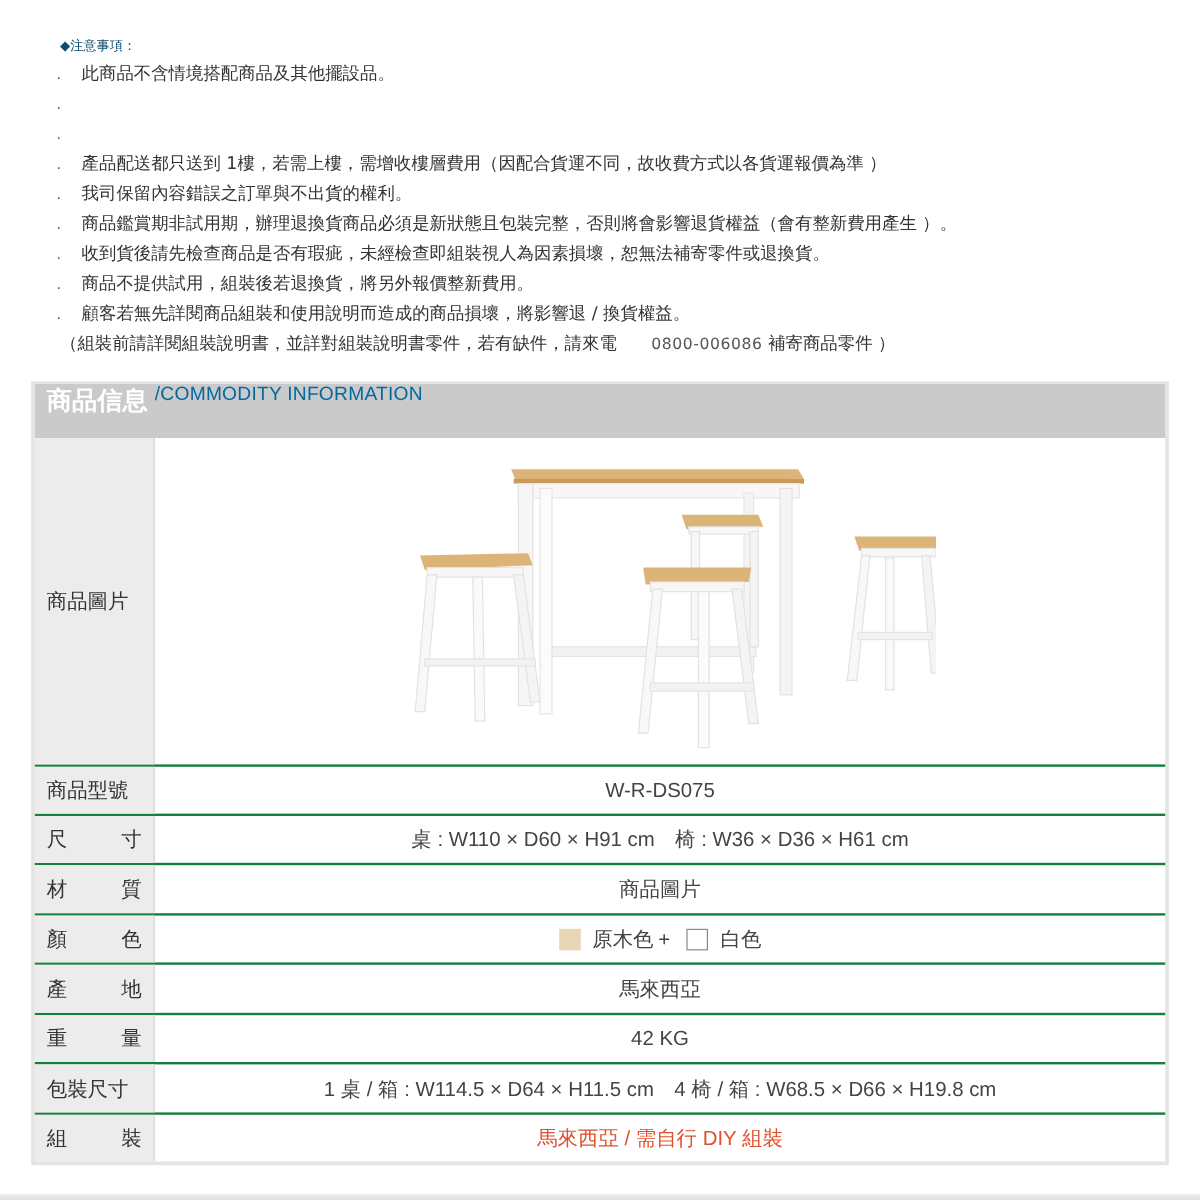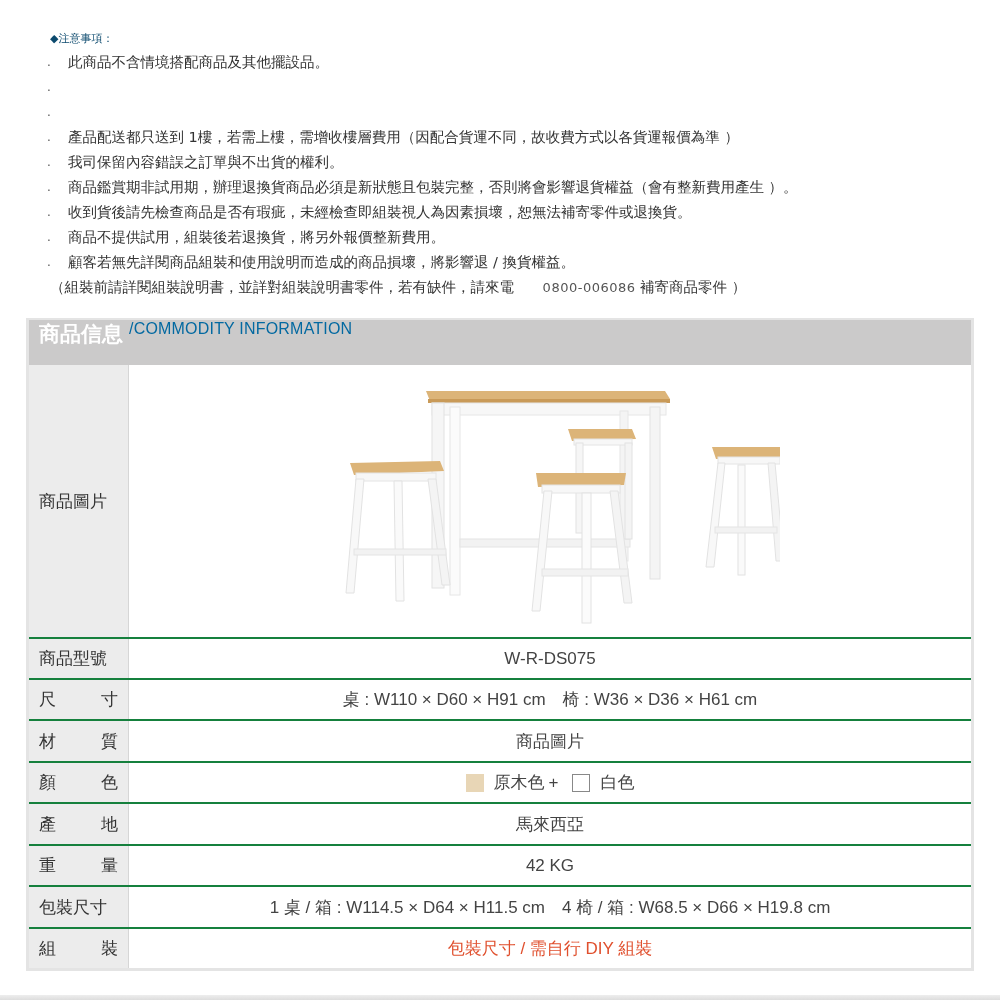--- a/index.html
+++ b/index.html
@@ -197,17 +197,17 @@
   <div class="row std tall">
     <div class="label">包裝尺寸</div>
     <div class="value">1 桌 / 箱 : W114.5 × D64 × H11.5 cm　4 椅 / 箱 : W68.5 × D66 × H19.8 cm</div>
   </div>
 
   <div class="row std">
     <div class="label spread">
         <span>組</span>
         <span>裝</span>
       </div>
-    <div class="value red">包裝尺寸 / 需自行 DIY 組裝</div>
+    <div class="value red">馬來西亞 / 需自行 DIY 組裝</div>
   </div>
 </div>
 
 <div class="bottom-line"></div>
 
 </body></html>

